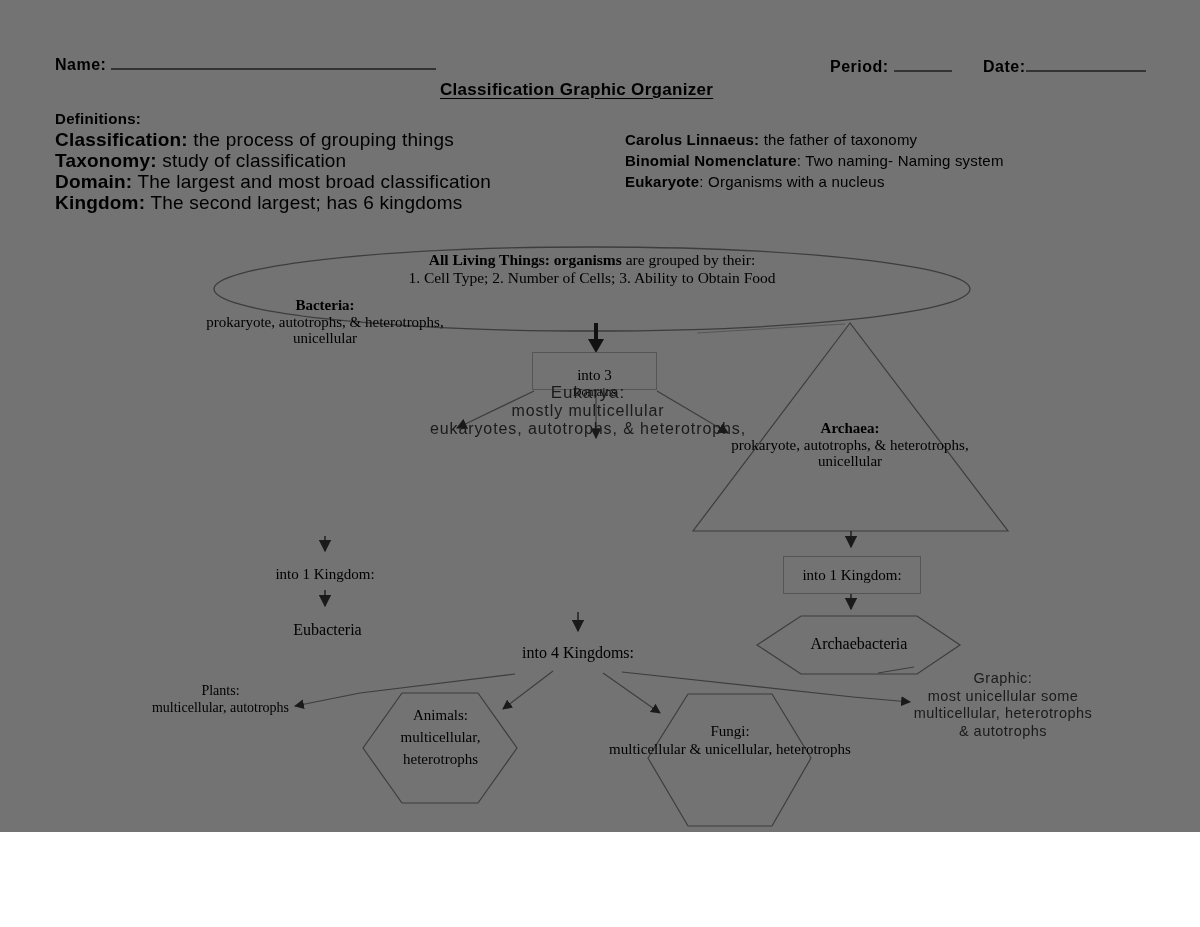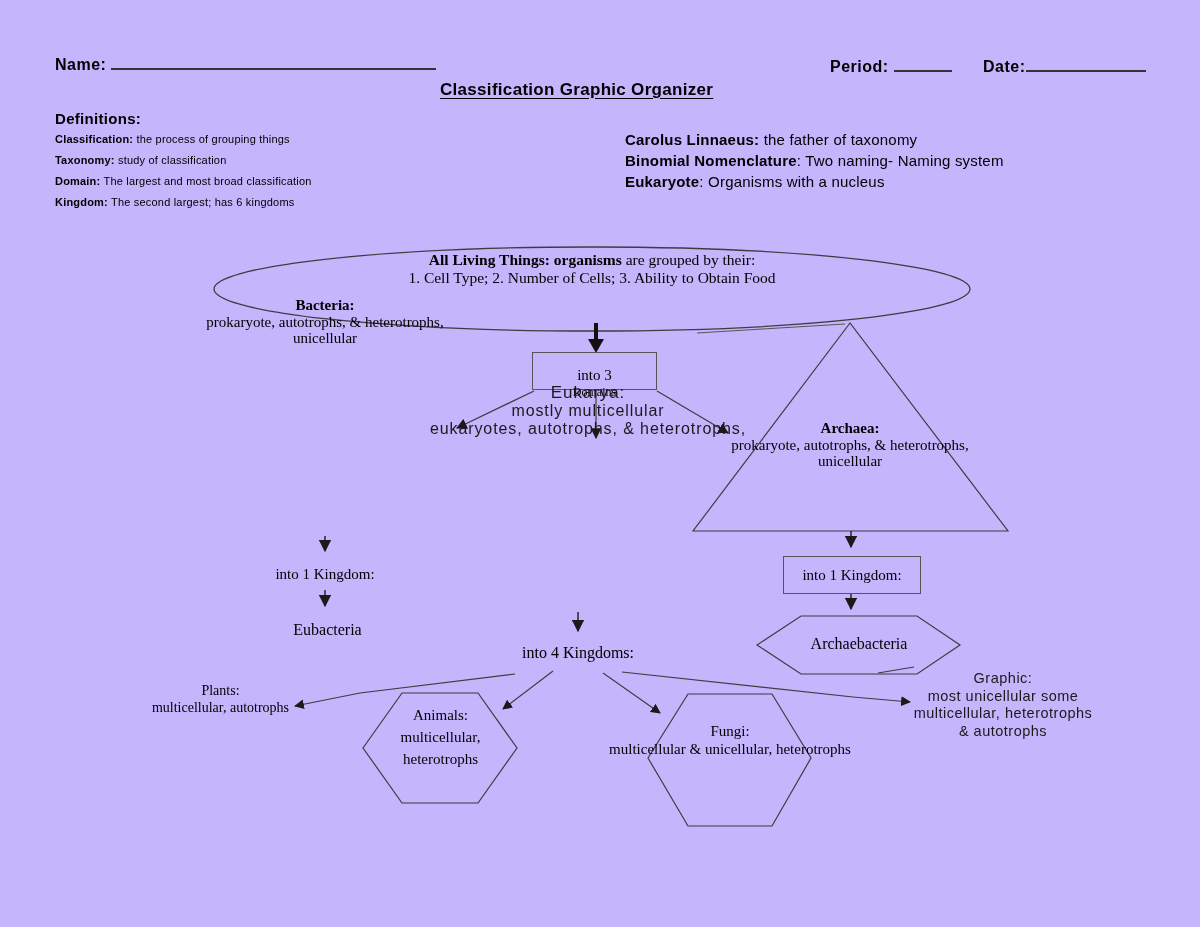--- a/index.html
+++ b/index.html
@@ -1,36 +1,36 @@
 <!DOCTYPE html>
 <html><head>
 <meta charset="utf-8">
 <style>
   * { margin:0; padding:0; box-sizing:border-box; }
   html,body { background:#ffffff; }
   body { width:1200px; height:927px; }
   .page {
-    position:relative; width:1200px; height:927px; background:#c4b5fd; overflow:hidden;
+    position:relative; width:1200px; height:832px; background:#737373; overflow:hidden;
     color:#000; font-family:"Liberation Sans", sans-serif;
   }
   .abs { position:absolute; }
   .serif { font-family:"Liberation Serif", serif; }
   .comic { font-family:"Liberation Sans", sans-serif; }
   .center { text-align:center; }
   .blank { display:inline-block; border-bottom:2px solid #333; height:15px; vertical-align:baseline; }
 
   
   .name-row   { left:55px; top:55px; font-size:16px; font-weight:bold; letter-spacing:.5px; }
   .title      { left:440px; top:80px; width:320px; font-size:17px; font-weight:bold;
                 text-decoration:underline; text-underline-offset:3px; text-align:left; letter-spacing:.3px; }
   .period-row { left:830px; top:57px; font-size:16px; font-weight:bold; letter-spacing:.5px; }
   .date-row   { left:983px; top:57px; font-size:16px; font-weight:bold; letter-spacing:.5px;text-align:center; }
 
   .defs-heading { left:55px; top:110px; font-size:15px; font-weight:bold; letter-spacing:.3px; }
-  .defs-left  { left:55px;  top:129px; font-size:11px; line-height:21px; letter-spacing:.2px; }
+  .defs-left  { left:55px;  top:129px; font-size:19px; line-height:21px; letter-spacing:.2px; }
   .defs-right { left:625px; top:129px; font-size:15px; line-height:21px; letter-spacing:.2px; }
   .def-row b { letter-spacing:.2px; }
 
   
   .diagram-svg { position:absolute; left:0; top:0; width:1200px; height:927px; }
 
   
   .all-living   { left:382px; top:251px; width:420px; font-size:15.5px; line-height:17.5px; }
   .bacteria     { left:190px; top:297px; width:270px; font-size:15px; line-height:16.5px; }
   .domains-box  { left:532px; top:352px; width:125px; height:38px; border:1px solid #555;

